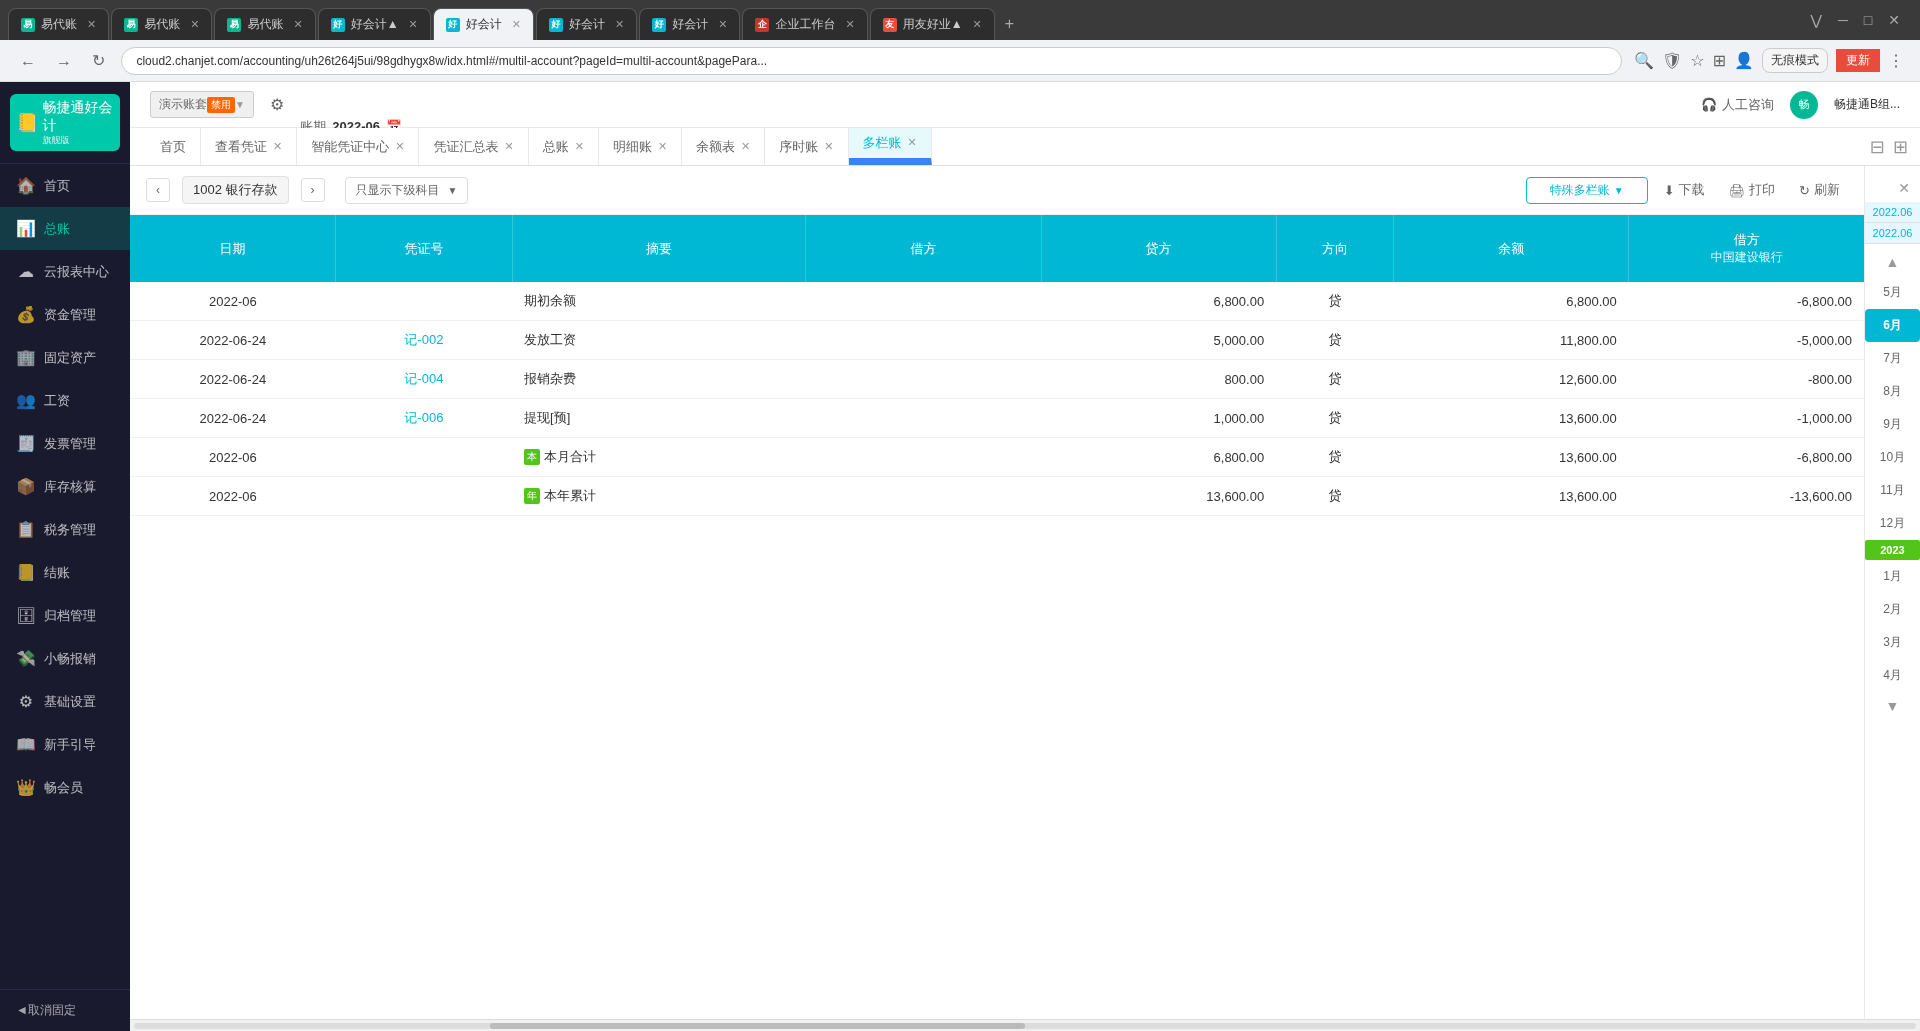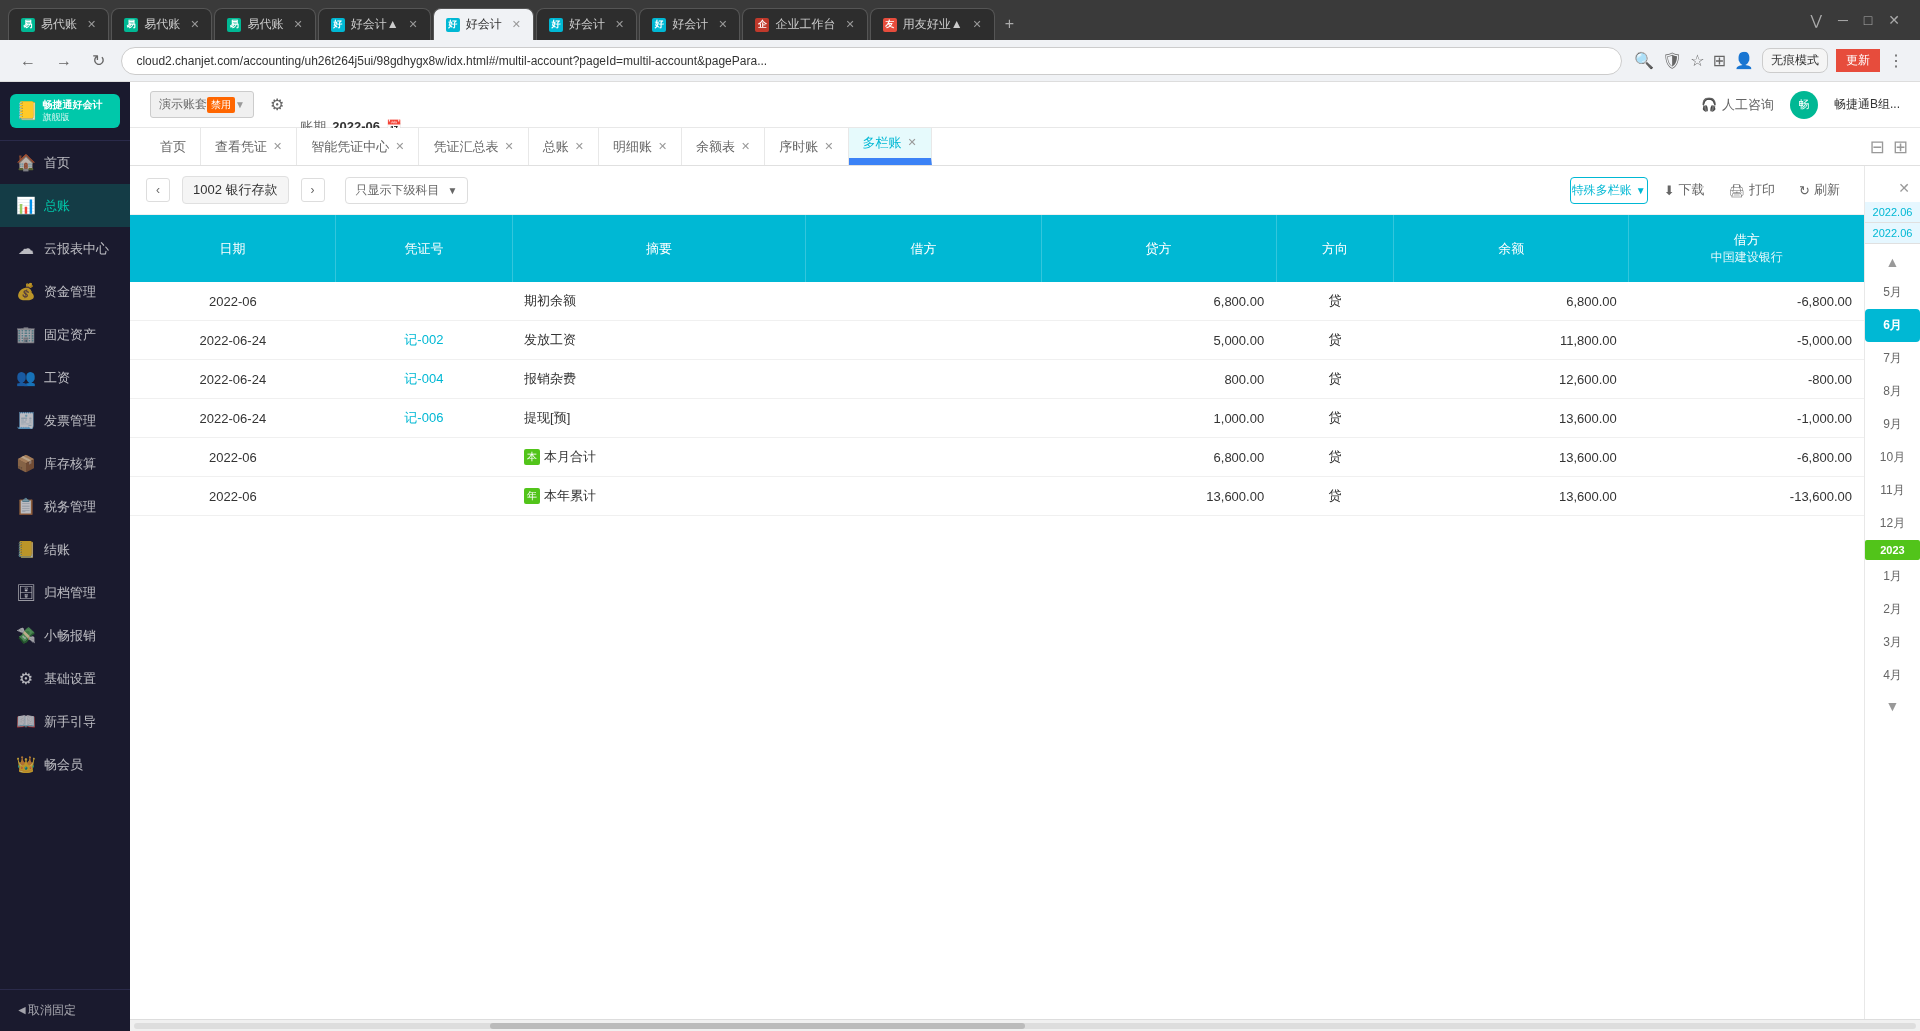--- a/index.html
+++ b/index.html
@@ -23,21 +23,21 @@
     .wuhen-btn { background: #f5f5f5; border: 1px solid #ccc; border-radius: 8px; padding: 3px 8px; font-size: 12px; color: #333; cursor: pointer; }
     .update-btn { background: #e74c3c; color: white; border: none; border-radius: 0; padding: 3px 10px; font-size: 12px; cursor: pointer; }
 
     
     .app-container { display: flex; height: calc(1031px - 82px); }
 
     
     .sidebar { width: 130px; background: #1a1a2e; display: flex; flex-direction: column; flex-shrink: 0; }
     .sidebar-logo { padding: 12px 10px; border-bottom: 1px solid #2a2a4a; }
     .logo-box { background: #00c8aa; border-radius: 6px; padding: 4px 6px; display: flex; align-items: center; gap: 4px; }
-    .logo-text { color: white; font-size: 10px; font-weight: bold; line-height: 1.3; }
+    .logo-text { color: white; font-size: 14px; font-weight: normal; line-height: 1.3; }
     .logo-sub { color: rgba(255,255,255,0.8); font-size: 9px; }
     .sidebar-nav { flex: 1; overflow-y: auto; }
     .nav-item { display: flex; align-items: center; gap: 8px; padding: 12px 16px; color: rgba(255,255,255,0.7); cursor: pointer; font-size: 13px; transition: background 0.2s; }
     .nav-item.active { background: rgba(0,200,170,0.2); color: #00c8aa; }
     .nav-item-icon { font-size: 16px; flex-shrink: 0; width: 20px; text-align: center; }
     .sidebar-bottom { padding: 12px 16px; border-top: 1px solid #2a2a4a; }
     .unpin-btn { color: rgba(255,255,255,0.6); font-size: 12px; cursor: pointer; display: flex; align-items: center; gap: 4px; }
 
     
     .main-content { flex: 1; display: flex; flex-direction: column; overflow: hidden; background: #f5f5f5; }
@@ -65,21 +65,21 @@
     
     .ledger-content { flex: 1; display: flex; overflow: hidden; background: white; }
     .ledger-main { flex: 1; overflow: auto; padding: 0; }
 
     
     .ledger-header { display: flex; align-items: center; padding: 10px 16px; gap: 12px; border-bottom: 1px solid #f0f0f0; }
     .nav-arrow { background: none; border: 1px solid #ddd; border-radius: 3px; width: 24px; height: 24px; cursor: pointer; display: flex; align-items: center; justify-content: center; color: #666; font-size: 12px; }
     .account-selector { background: #f5f5f5; border: 1px solid #e0e0e0; border-radius: 4px; padding: 4px 10px; font-size: 13px; color: #333; cursor: pointer; }
     .filter-dropdown { display: flex; align-items: center; gap: 8px; border: 1px solid #ddd; border-radius: 4px; padding: 4px 10px; font-size: 12px; color: #666; cursor: pointer; margin-left: 8px; }
     .ledger-header-right { margin-left: auto; display: flex; gap: 8px; align-items: center; }
-    .multi-col-btn { border: 1px solid #00b8d4; color: #00b8d4; background: white; border-radius: 4px; padding: 4px 1px; font-size: 12px; cursor: pointer; display: flex; align-items: center; gap: 4px; }
+    .multi-col-btn { border: 1px solid #00b8d4; color: #00b8d4; background: white; border-radius: 4px; padding: 4px 23px; font-size: 12px; cursor: pointer; display: flex; align-items: center; gap: 4px; }
     .action-btn { display: flex; align-items: center; gap: 4px; color: #666; font-size: 13px; cursor: pointer; padding: 4px 8px; border-radius: 3px; }
 
     
     .ledger-table { width: 100%; border-collapse: collapse; }
     .ledger-table thead tr { background: #00b8d4; }
     .ledger-table thead th { color: white; padding: 10px 12px; text-align: center; font-weight: normal; font-size: 13px; border-right: 1px solid rgba(255,255,255,0.2); }
     .ledger-table thead th:last-child { border-right: none; }
     .th-main { padding: 6px 12px 0; }
     .th-sub { padding: 0 12px 6px; font-size: 12px; opacity: 0.9; }
     .ledger-table tbody tr { border-bottom: 1px solid #f0f0f0; }

